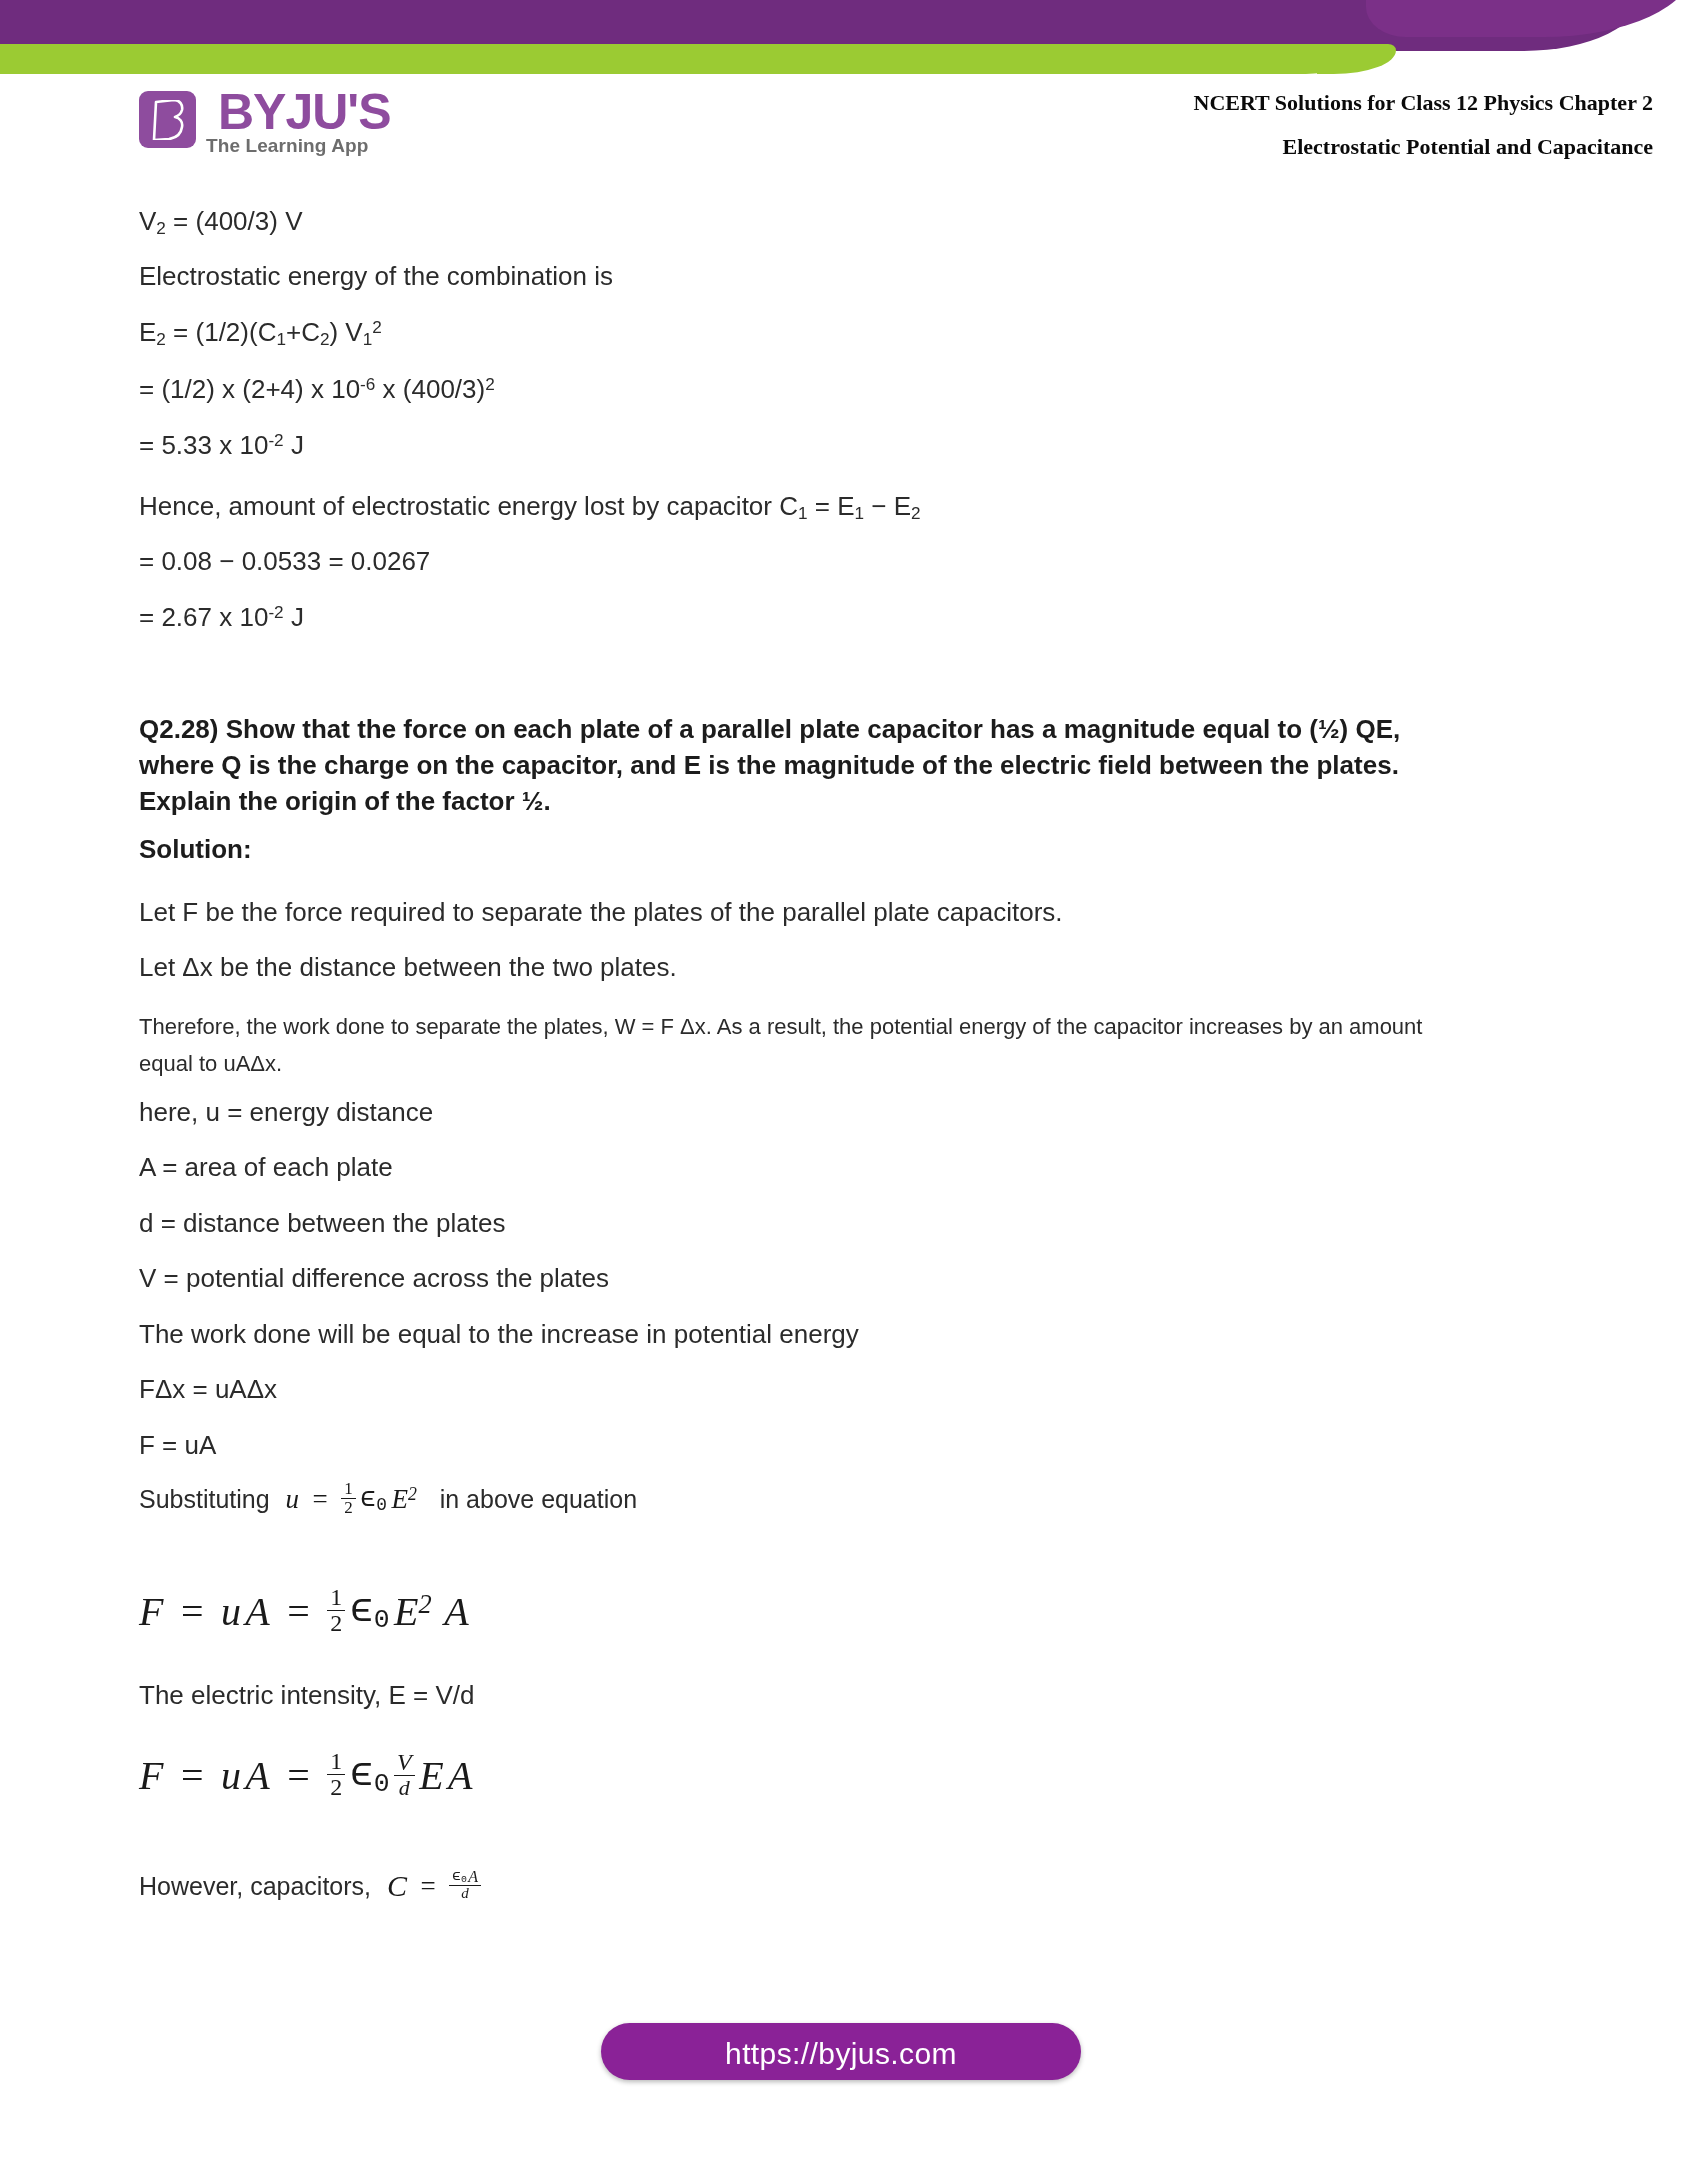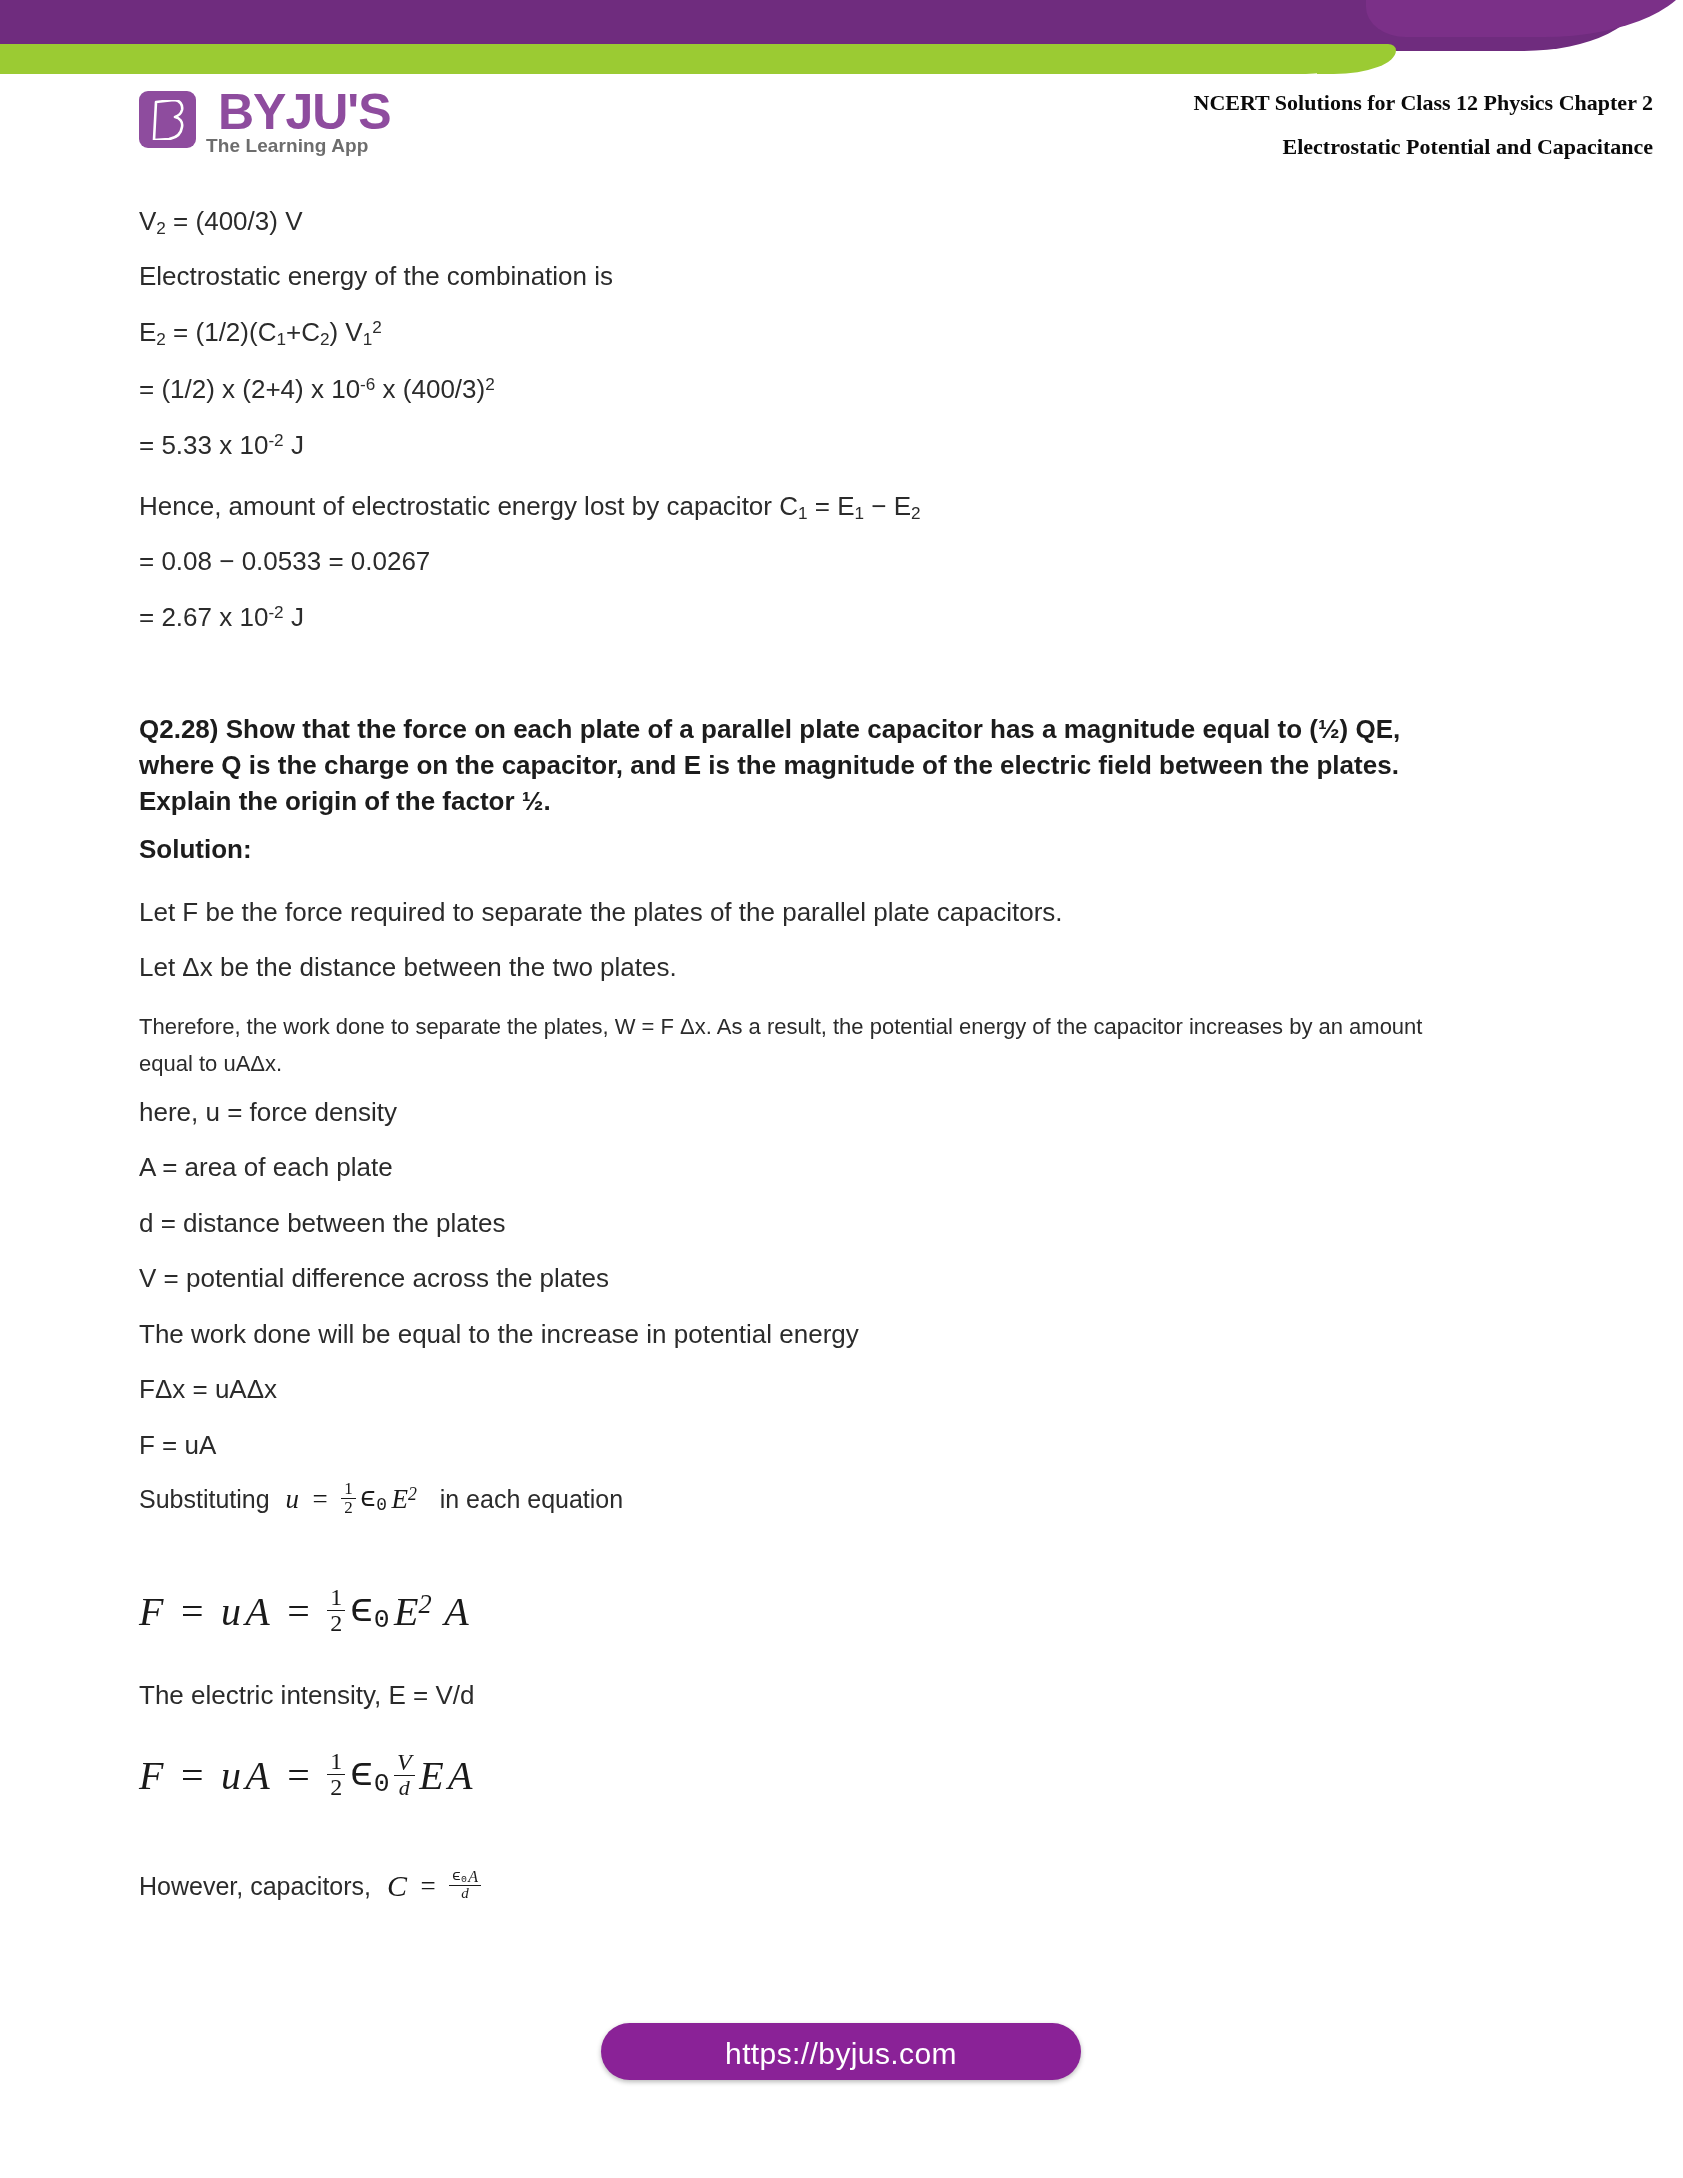--- a/index.html
+++ b/index.html
@@ -183,41 +183,41 @@
   <div class="line" style="top:546px">= 0.08 − 0.0533 = 0.0267</div>
   <div class="line" style="top:602px">= 2.67 x 10<sup>-2</sup> J</div>
 
   <div class="qtext" style="top:711px">Q2.28) Show that the force on each plate of a parallel plate capacitor has a magnitude equal to (½) QE, where Q is the charge on the capacitor, and E is the magnitude of the electric field between the plates. Explain the origin of the factor ½.</div>
 
   <div class="solution" style="top:834px">Solution:</div>
 
   <div class="line" style="top:897px">Let F be the force required to separate the plates of the parallel plate capacitors.</div>
   <div class="line" style="top:952px">Let Δx be the distance between the two plates.</div>
   <div class="para" style="top:1008px">Therefore, the work done to separate the plates, W = F Δx. As a result, the potential energy of the capacitor increases by an amount equal to uAΔx.</div>
-  <div class="line" style="top:1097px">here, u = force density</div>
+  <div class="line" style="top:1097px">here, u = energy distance</div>
   <div class="line" style="top:1152px">A = area of each plate</div>
   <div class="line" style="top:1208px">d = distance between the plates</div>
   <div class="line" style="top:1263px">V = potential difference across the plates</div>
   <div class="line" style="top:1319px">The work done will be equal to the increase in potential energy</div>
   <div class="line" style="top:1374px">FΔx = uAΔx</div>
   <div class="line" style="top:1430px">F = uA</div>
 
   <div class="mathline" style="top:1481px">
     <span class="mtxt">Substituting</span>
     <span class="mtxt">&nbsp;</span>
     <span class="mth inline">u</span>
     <span class="op inline">=</span>
     <span class="frac inline">
       <span class="num op" style="font-size:17px;padding:0 3px">1</span>
       <span class="den op" style="font-size:17px;padding:0 3px">2</span>
     </span>
     <span class="mth inline eps"><span>ϵ</span><sub>0</sub></span>
     <span class="mth inline"><span>E</span><sup>2</sup></span>
     <span class="mtxt">&nbsp;&nbsp;</span>
-    <span class="mtxt">in each equation</span>
+    <span class="mtxt">in above equation</span>
   </div>
 
   <div class="mathline" style="top:1586px">
     <span class="mth big">F</span>
     <span class="op big">=</span>
     <span class="mth big">u</span>
     <span class="mth big">A</span>
     <span class="op big">=</span>
     <span class="frac big">
       <span class="num op" style="font-size:24px;padding:0 3px">1</span>

